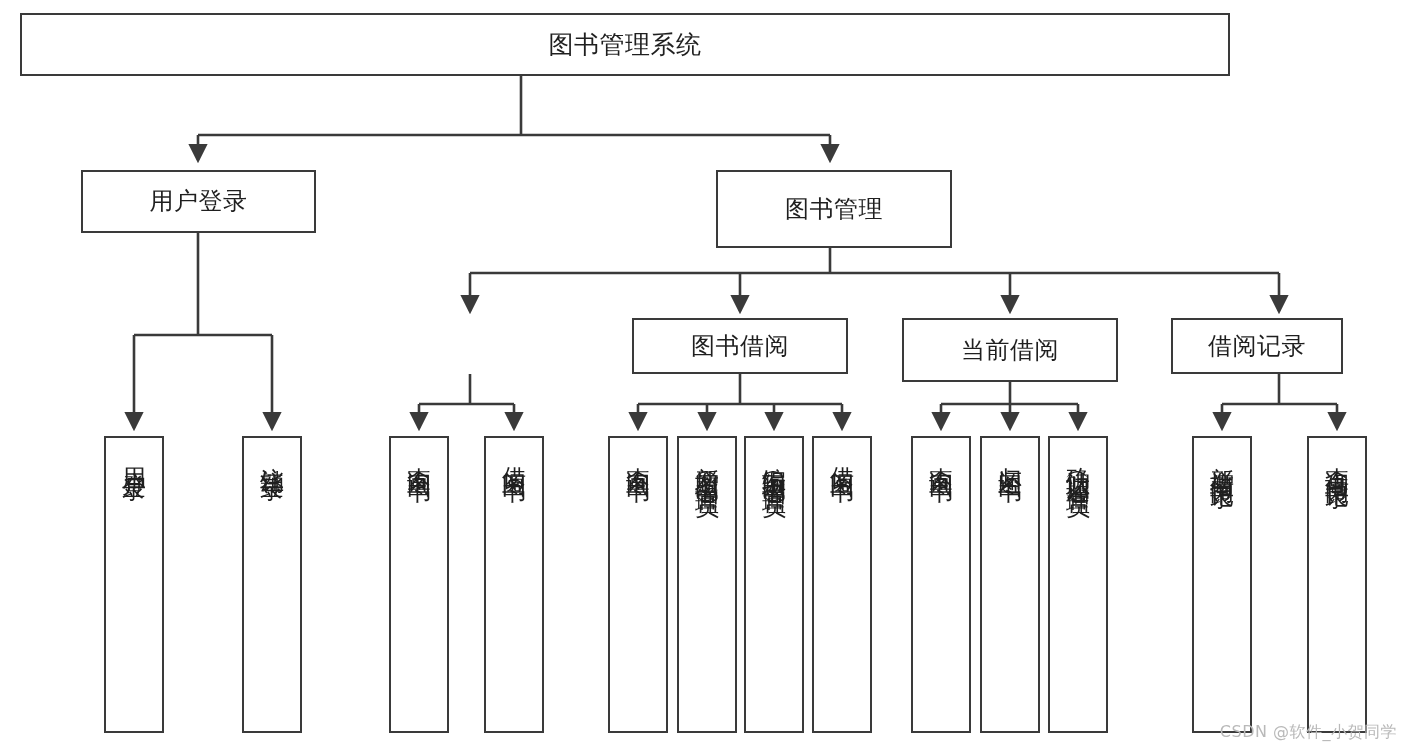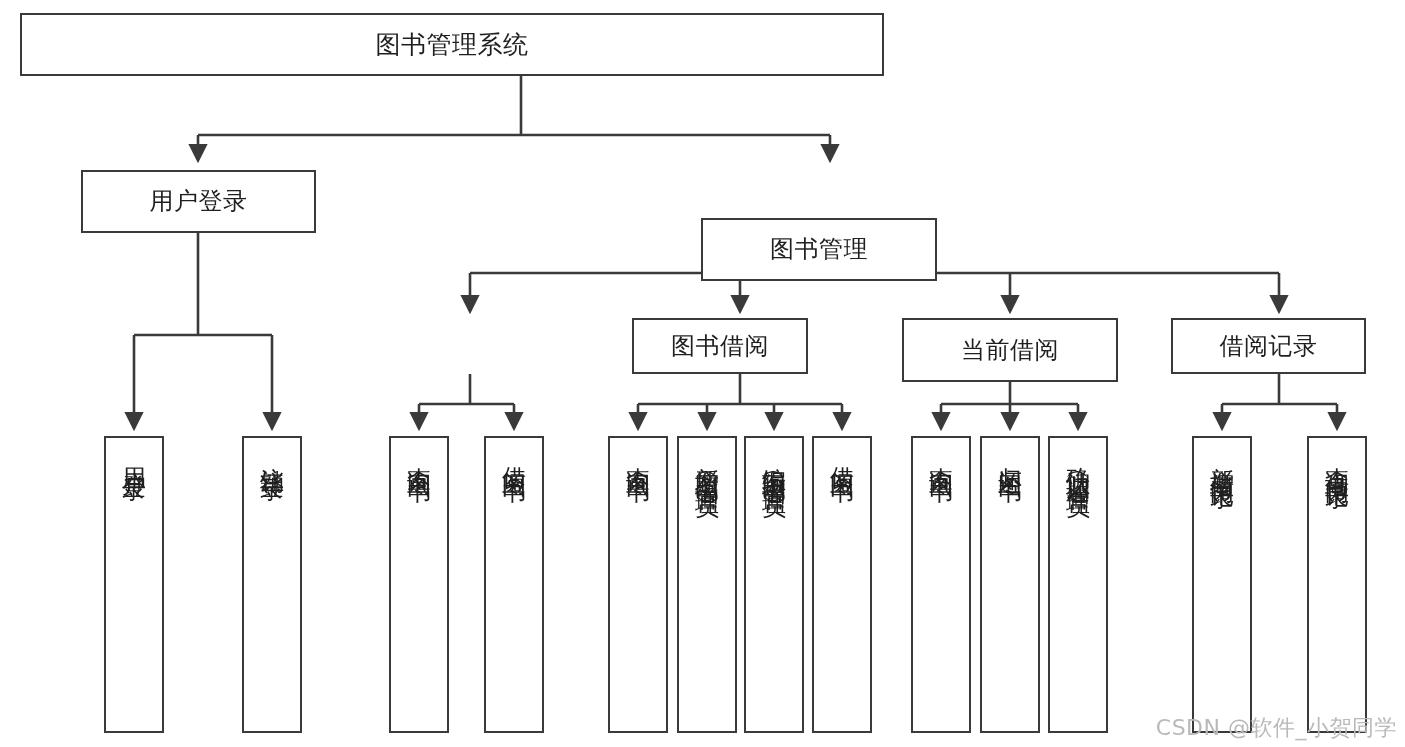--- a/index.html
+++ b/index.html
@@ -60,21 +60,21 @@
     writing-mode: vertical-rl;
     text-orientation: upright;
     font-size: 24px;
     line-height: 1.0;
     letter-spacing: 4px;
   }
   .watermark {
     position: absolute;
     right: 8px;
     bottom: 4px;
-    font-size: 22px;
+    font-size: 16px;
     color: #b9b9b9;
     letter-spacing: 0.5px;
     white-space: nowrap;
   }
 </style>
 </head>
 <body>
 
 <div id="canvas">
 
@@ -121,42 +121,42 @@
       <path d="M 1010 404 L 1010 428" marker-end="url(#arrow)"></path>
       <path d="M 1078 404 L 1078 428" marker-end="url(#arrow)"></path>
 
       <path d="M 1279 374 L 1279 404"></path>
       <path d="M 1222 404 L 1337 404"></path>
       <path d="M 1222 404 L 1222 428" marker-end="url(#arrow)"></path>
       <path d="M 1337 404 L 1337 428" marker-end="url(#arrow)"></path>
     </g>
   </svg>
 
-  <div class="node horiz root" style="left:20px; top:13px; width:864px; height:63px;">
+  <div class="node horiz root" style="left:20px; top:13px; width:1210px; height:63px;">
     <span class="lbl">图书管理系统</span>
   </div>
 
   <div class="node horiz" style="left:81px; top:170px; width:235px; height:63px;">
     <span class="lbl">用户登录</span>
   </div>
 
-  <div class="node horiz" style="left:701px; top:170px; width:236px; height:63px;margin-top:48px;">
+  <div class="node horiz" style="left:716px; top:170px; width:236px; height:78px;">
     <span class="lbl">图书管理</span>
   </div>
 
 
-  <div class="node horiz" style="left:632px; top:318px; width:176px; height:56px;">
+  <div class="node horiz" style="left:632px; top:318px; width:216px; height:56px;">
     <span class="lbl">图书借阅</span>
   </div>
 
   <div class="node horiz" style="left:902px; top:318px; width:216px; height:64px;">
     <span class="lbl">当前借阅</span>
   </div>
 
-  <div class="node horiz" style="left:1171px; top:318px; width:195px; height:56px;font-family:Liberation Serif, serif;">
+  <div class="node horiz" style="left:1171px; top:318px; width:172px; height:56px;font-family:Liberation Serif, serif;">
     <span class="lbl">借阅记录</span>
   </div>
 
   <div class="node vert" style="left:104px; top:436px; width:60px; height:297px;">
     <span class="lbl">用户登录</span>
   </div>
   <div class="node vert" style="left:242px; top:436px; width:60px; height:297px;">
     <span class="lbl">注销登录</span>
   </div>
 

